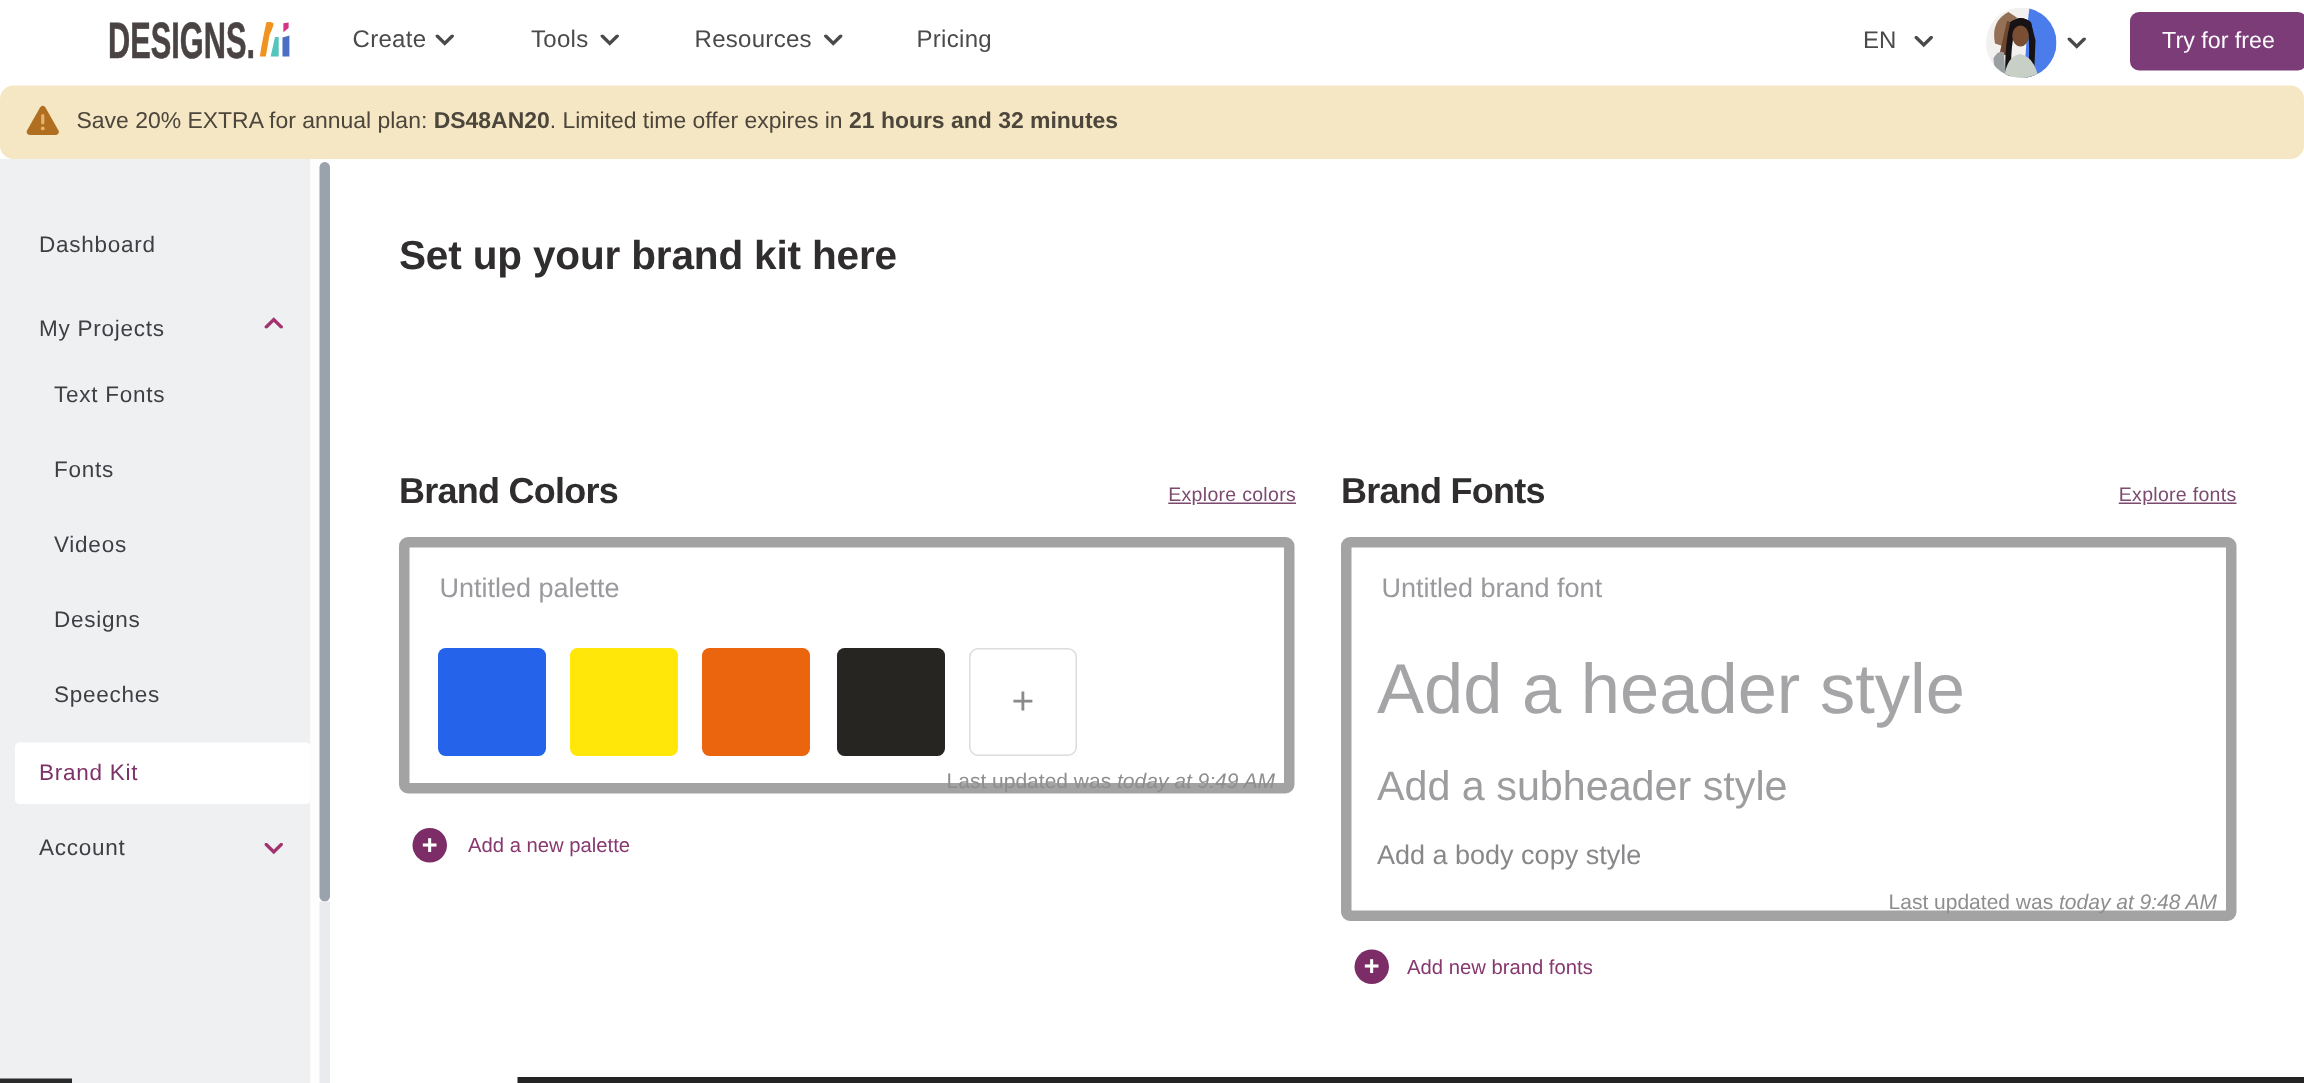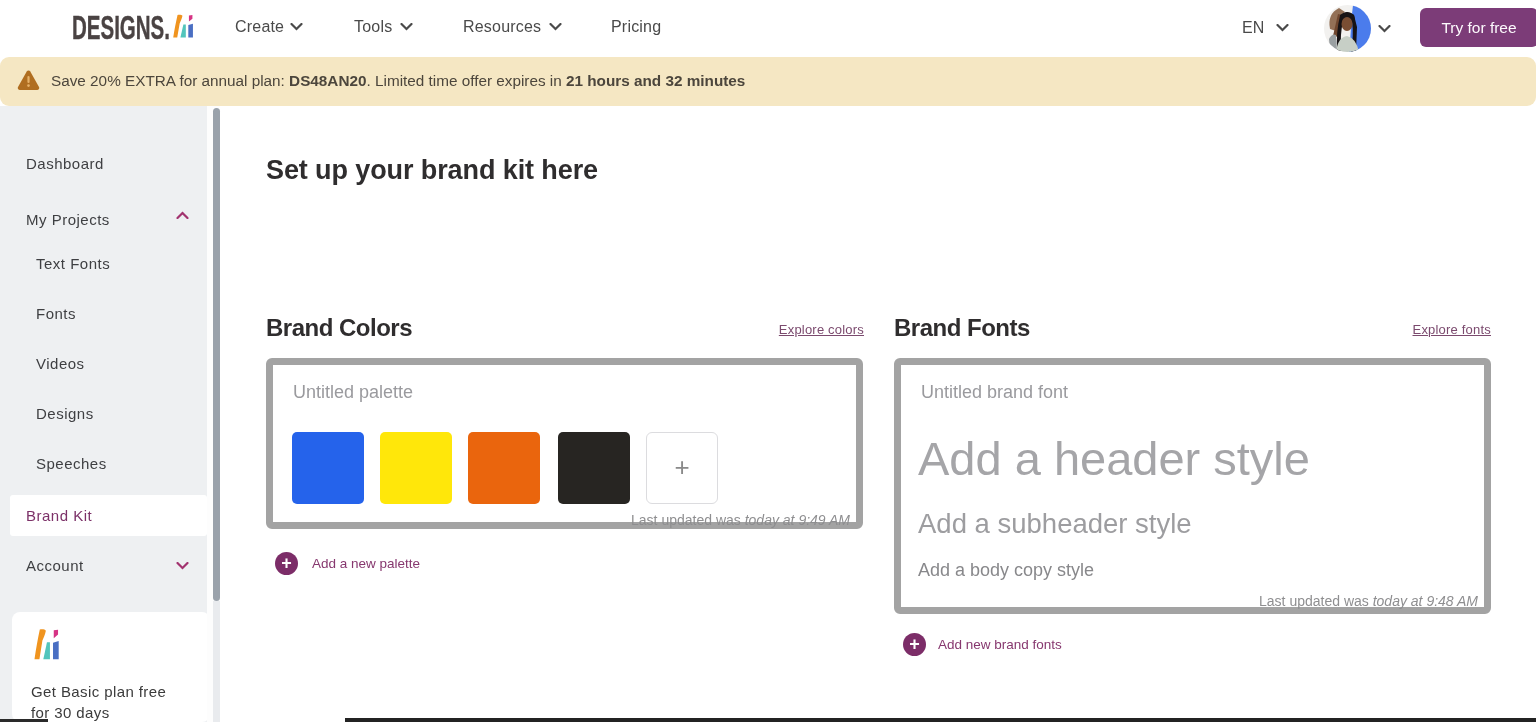--- a/index.html
+++ b/index.html
@@ -145,30 +145,20 @@
   <span class="sitem sub" style="top:249px">Videos</span>
   <span class="sitem sub" style="top:299px">Designs</span>
   <span class="sitem sub" style="top:349px">Speeches</span>
   <div id="brandkitrow" style="position:absolute;left:10px;top:389px;">
       <span>Brand Kit</span>
     </div>
   <span class="sitem" style="top:451px">Account</span>
   <svg class="chev" style="left:176px;top:456px" viewBox="0 0 13 8">
       <path d="M1.5,1 L6.5,6 L11.5,1" stroke="#a2336f" stroke-width="2.2" fill="none" stroke-linecap="round"></path>
     </svg>
-  <div id="sidecard">
-    <svg class="abs" style="left:21px;top:15px" width="27" height="34" viewBox="5 12 29 30" preserveAspectRatio="none">
-      <path d="M12.3,14.3 C14.3,13.7 17.7,13.9 18.8,15.2 C17.9,18.8 16.3,21.5 15.1,24 L11.9,40.4 L6.6,40.4 C8.2,31.5 10.2,22.5 12.3,14.3 Z" fill="#f0941f"></path>
-      <path d="M20,25.4 L23.2,25.4 L23.2,40.4 L16.1,40.4 Z" fill="#52c5bc"></path>
-      <path d="M26.5,25.8 L32.6,24.4 L32.6,40.4 L26.5,40.4 Z" fill="#4a6fc3"></path>
-      <path d="M27.3,14.9 L31.9,14.4 L31.9,18.6 L27.3,21.9 Z" fill="#d63384"></path>
-    </svg>
-    <div class="t1">Get Basic plan free</div>
-    <div class="t2">for 30 days</div>
-  </div>
 </div>
 <div id="sbtrack"></div>
 <div id="sbthumb"></div>
 <div id="sbtrack2"></div>
 
 <h1>Set up your brand kit here</h1>
 
 <div class="h2" style="left:266px">Brand Colors</div>
 <div class="explore" style="right:672px">Explore colors</div>
 <div class="card" style="left:266px;height:171px">

